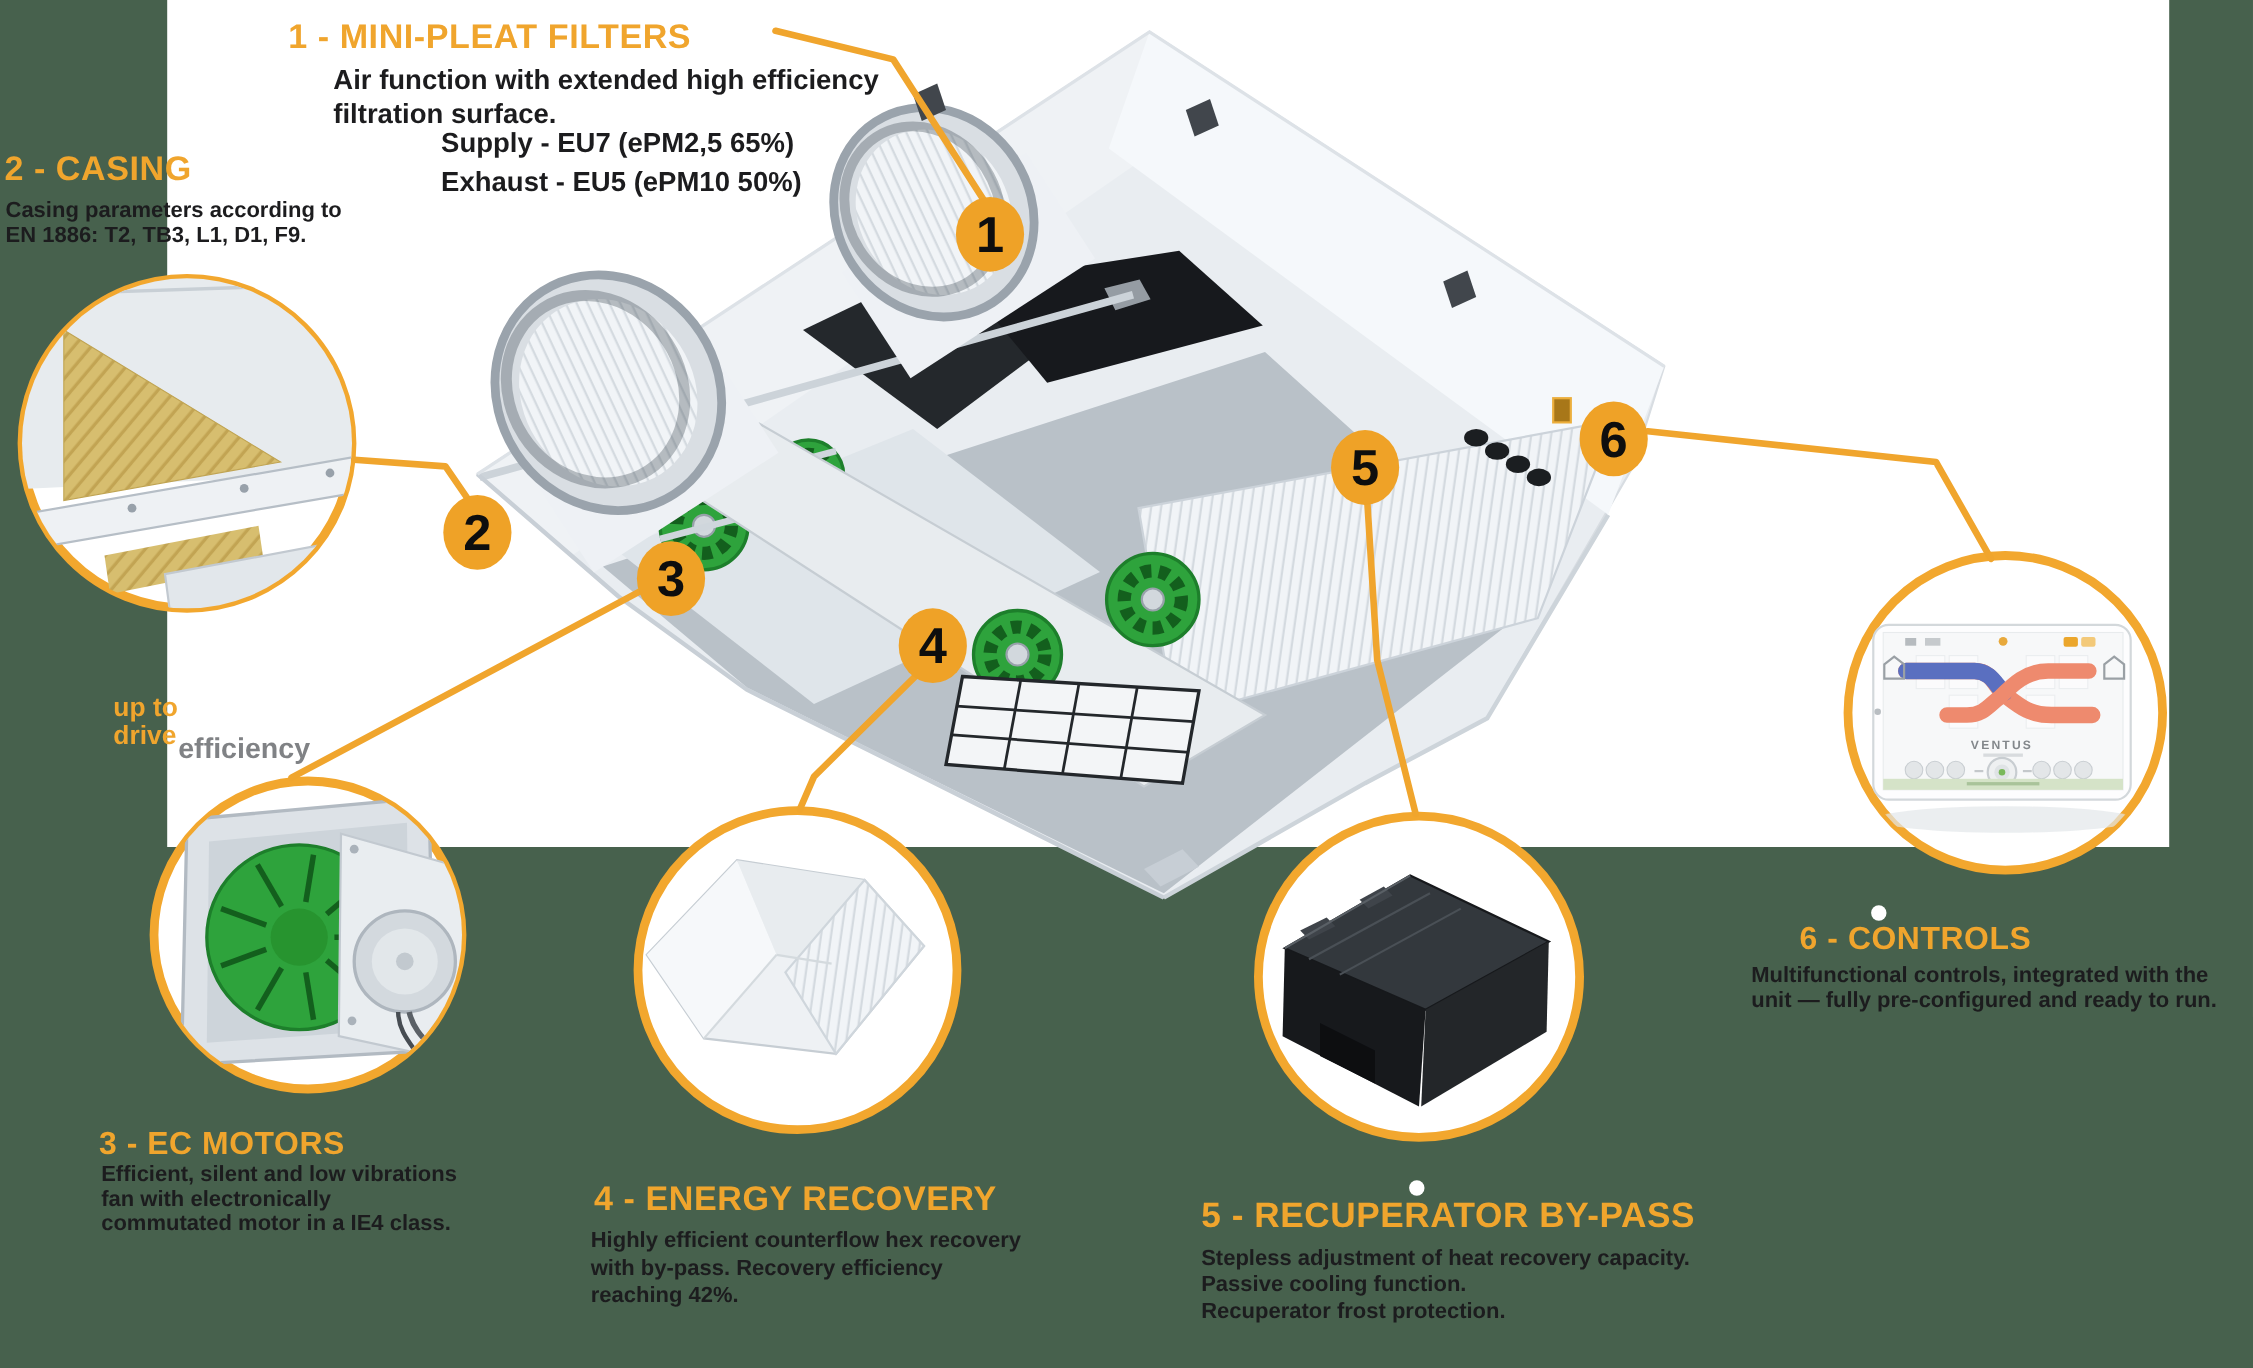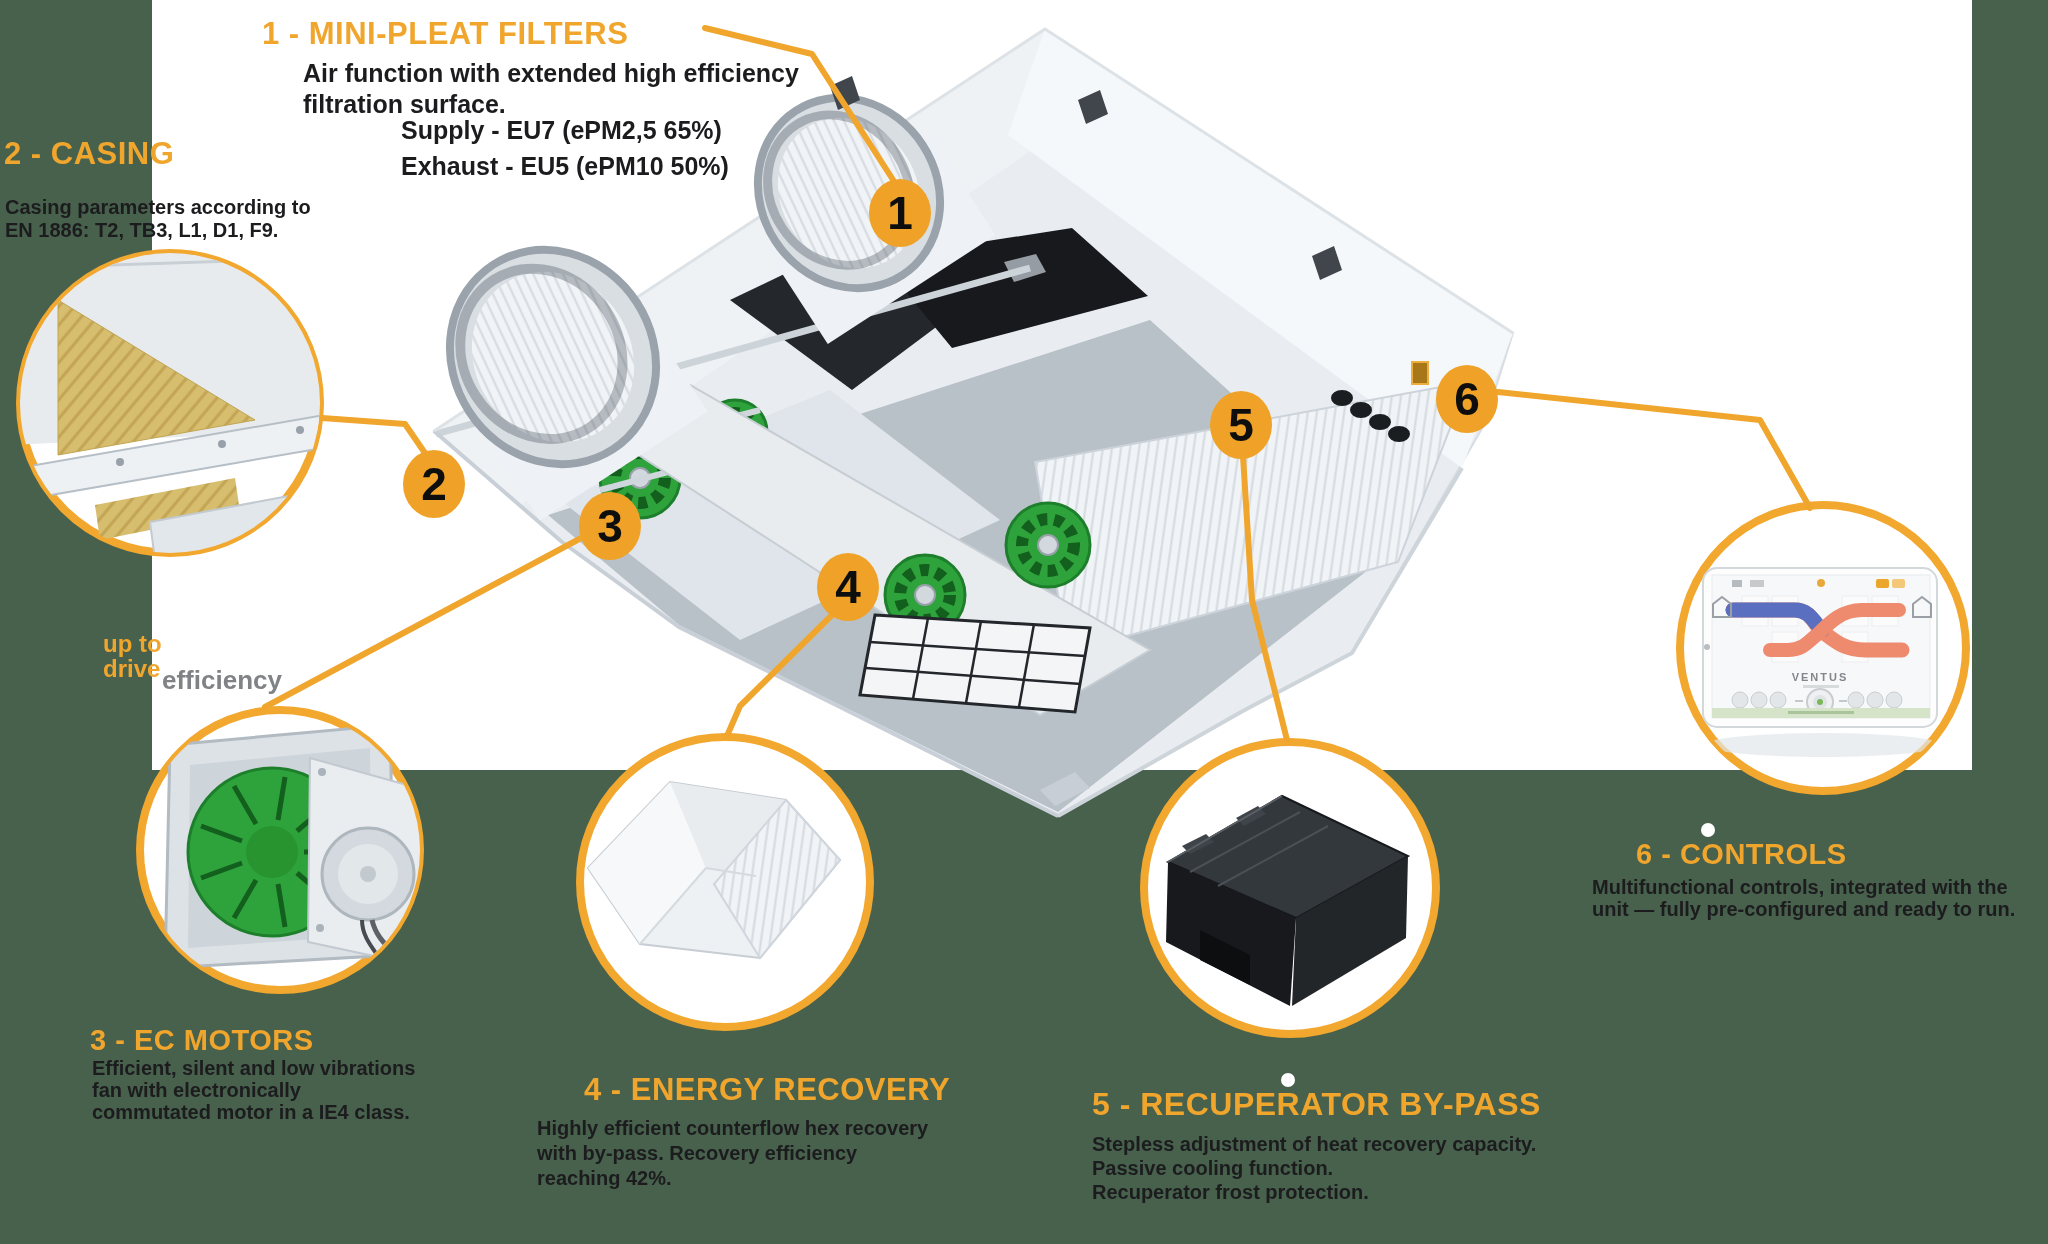--- a/index.html
+++ b/index.html
@@ -11,31 +11,31 @@
   .body{color:#1C1C1E;font-weight:700;}
   .badge{position:absolute;width:62px;height:68px;border-radius:50%;background:#EFA227;
          color:#0e0e0e;display:flex;align-items:center;justify-content:center;
          font-size:46px;font-weight:800;line-height:1;}
   
   #c1-title{left:262px;top:16px;font-size:31px;}
   #c1-body{left:303px;top:58px;font-size:25px;line-height:31px;}
   #c1-specs{left:401px;top:112px;font-size:25px;line-height:36px;}
   
   #c2-title{left:4px;top:136px;font-size:31px;}
-  #c2-body{left:5px;top:180px;font-size:20px;line-height:23px;margin-top:16px;}
+  #c2-body{left:5px;top:180px;font-size:20px;line-height:23px;}
   
   #eff-upto{left:103px;top:630px;font-size:24px;color:#F0A52D;font-weight:800;}
   #eff-drive{left:103px;top:655px;font-size:24px;color:#F0A52D;font-weight:800;}
   #eff-value{left:156px;top:592px;font-size:62px;color:#ffffff;font-weight:800;line-height:1;}
   #eff-word{left:162px;top:649px;font-size:26px;color:#808285;font-weight:700;margin-top:16px;}
   
   #c3-title{left:90px;top:1024px;font-size:29px;}
   #c3-body{left:92px;top:1057px;font-size:20px;line-height:22px;}
   
-  #c4-title{left:540px;top:1072px;font-size:31px;margin-left:44px;}
+  #c4-title{left:540px;top:1072px;font-size:31px;}
   #c4-body{left:537px;top:1116px;font-size:20px;line-height:25px;}
   
   #c5-title{left:1092px;top:1086px;font-size:32px;}
   #c5-body{left:1092px;top:1132px;font-size:20px;line-height:24px;}
   
   #c6-title{left:1636px;top:838px;font-size:29px;}
   #c6-body{left:1592px;top:876px;font-size:20px;line-height:22px;}
   #b1{left:869px;top:179px;} #b2{left:403px;top:450px;} #b3{left:579px;top:492px;}
   #b4{left:817px;top:553px;} #b5{left:1210px;top:391px;} #b6{left:1436px;top:365px;}
 </style>

